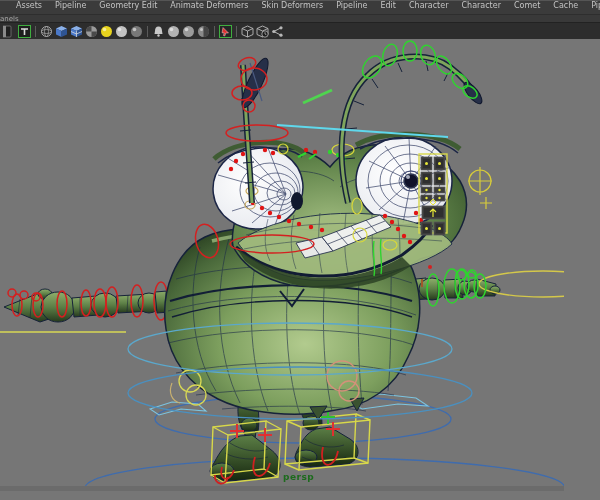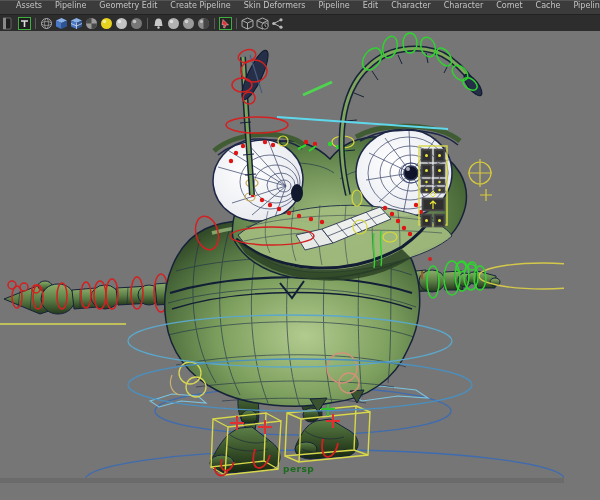--- a/index.html
+++ b/index.html
@@ -24,31 +24,34 @@
 </head>
 <body>
 
 <div class="app">
 
 
   <div class="menubar" id="menu-bar">
       <span class="mitem">Assets</span>
       <span class="mitem">Pipeline</span>
       <span class="mitem">Geometry Edit</span>
-      <span class="mitem">Create Pipeline</span>
+      <span class="mitem">Animate Deformers</span>
       <span class="mitem">Skin Deformers</span>
       <span class="mitem">Pipeline</span>
       <span class="mitem">Edit</span>
       <span class="mitem">Character</span>
       <span class="mitem">Character</span>
       <span class="mitem">Comet</span>
       <span class="mitem">Cache</span>
       <span class="mitem">Pipeline Cache</span>
     </div>
 
+  <div class="panelsrow">
+    <span>anels</span>
+  </div>
 
   <div class="toolbar" id="toolbar">
       <span class="ticon">
         <svg width="13" height="13" viewBox="0 0 13 13">
           <rect x="-4" y="1" width="12" height="11" rx="1" fill="#1f1f1f" stroke="#777" stroke-width="0.8"></rect>
           <rect x="-4" y="1" width="7" height="11" fill="#8a8a8a"></rect>
         </svg>
       </span>
       <span class="ticon">
         <svg width="13" height="13" viewBox="0 0 13 13">

